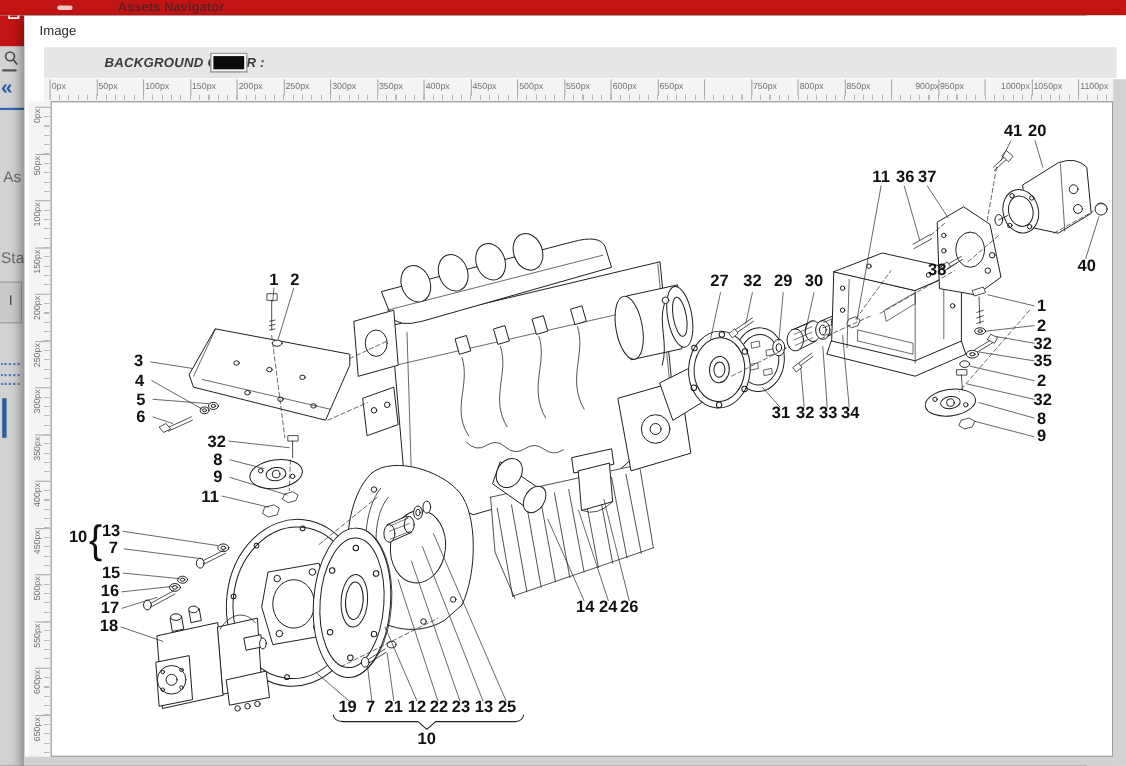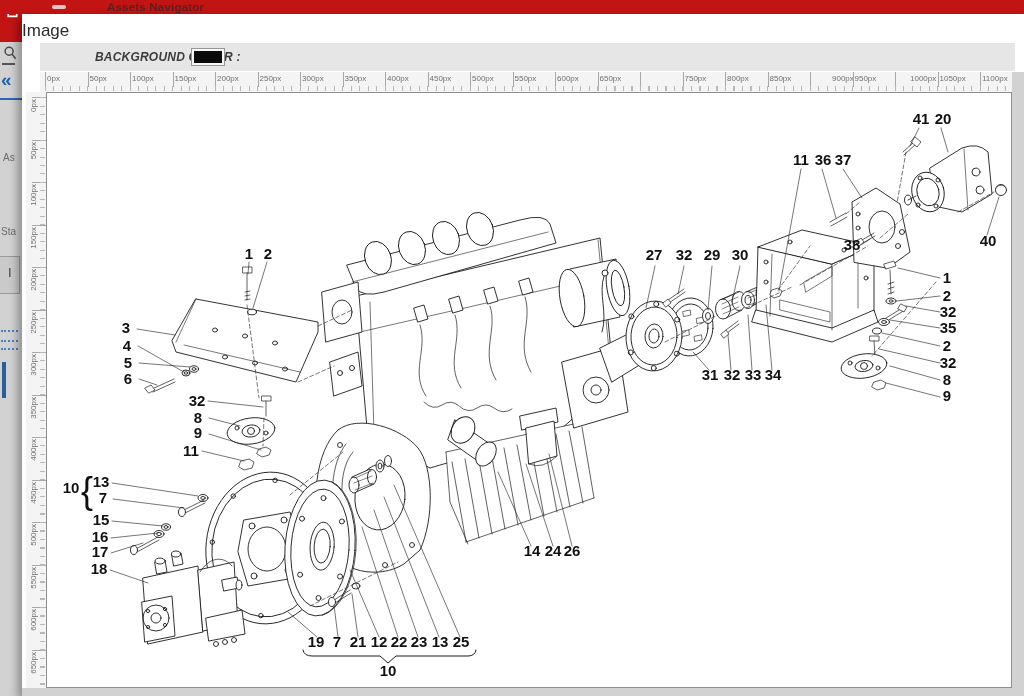--- a/index.html
+++ b/index.html
@@ -14,33 +14,33 @@
   .min-icon { position:absolute; left:52px; top:5px; width:14px; height:4px; background:#eec4c4; border-radius:2px; }
 
   
   .left-strip { position:absolute; left:0; top:14px; width:22px; height:682px; background:#d2d2d2; z-index:2; overflow:hidden; }
   .left-strip .red-top { position:absolute; left:0; top:0; width:22px; height:28px; background:#c31414; }
   .home-icon { position:absolute; left:4px; top:-12px; width:17px; height:17px; z-index:3; }
   .search-icon { position:absolute; left:3px; top:31px; width:14px; height:16px; }
   .search-underline { position:absolute; left:2px; top:49px; width:13px; height:2px; background:#555; }
   .collapse-icon { position:absolute; left:1px; top:55px; font-size:19px; font-weight:bold; color:#1f5fae; }
   .collapse-rule { position:absolute; left:0; top:84px; width:22px; height:2px; background:#2f66b0; }
-  .frag { position:absolute; left:3px; font-size:10px; color:#6b6b6b; white-space:nowrap; }
+  .frag { position:absolute; left:3px; font-size:14px; color:#6b6b6b; white-space:nowrap; }
   .frag-a { top:138px; } .frag-s { top:194px; left:1px;margin-top:18px; }
   .i-box { position:absolute; left:-2px; top:242px; width:22px; height:38px; background:#cacaca;
            border:1px solid #9b9b9b; font-size:13px; color:#444; padding:8px 0 0 9px; }
   .dot-block { position:absolute; left:1px; top:316px; width:17px; height:20px;
                border-top:2px dotted #4a7ec0; border-bottom:2px dotted #4a7ec0; }
   .dot-block .mid { width:100%; height:10px; border-bottom:2px dotted #4a7ec0; }
   .blue-bar { position:absolute; left:2px; top:348px; width:4px; height:36px; background:#2a5f9e; }
 
   
   .dialog { position:absolute; left:22px; top:14px; width:1002px; height:682px; background:#ffffff;
             box-shadow:-4px 4px 9px rgba(0,0,0,.35); z-index:4; }
-  .dialog-title { position:absolute; left:0; top:7px; font-size:17px; color:#2b2b2b; }
+  .dialog-title { position:absolute; left:14px; top:7px; font-size:12px; color:#2b2b2b; }
 
   .color-toolbar { position:absolute; left:18px; top:29px; width:975px; height:28px; background:#e6e6e6; }
   .color-label { position:absolute; left:55px; top:7px; font-size:12px; font-style:italic;
                  font-weight:bold; color:#3c3c3c; letter-spacing:.2px; }
   .color-swatch { position:absolute; left:152px; top:6px; width:32px; height:16px; background:#0a0a0a;
                   border:2px solid #f7f7f7; outline:1px solid #979797; cursor:pointer; }
 
   
   .hruler { position:absolute; left:18px; top:58px; width:975px; height:20px; background:#f4f4f4; overflow:hidden; }
   .hruler::after { content:""; position:absolute; left:5px; right:0; bottom:1px; height:5px;

